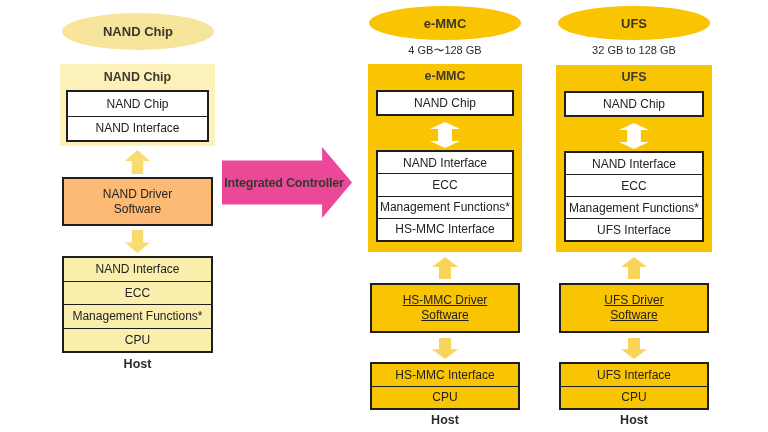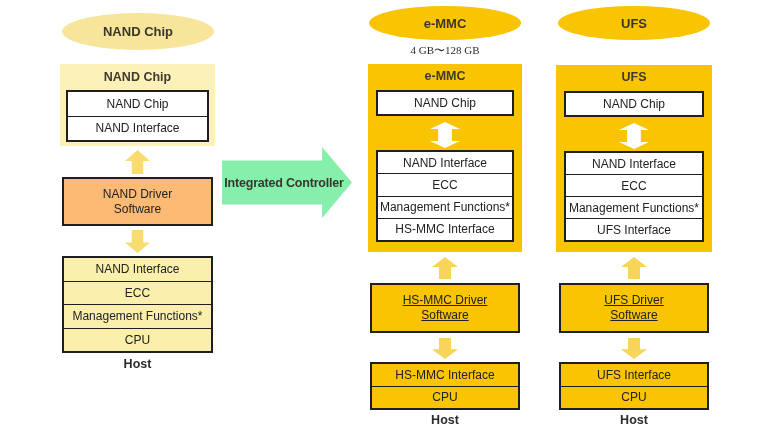--- a/index.html
+++ b/index.html
@@ -43,21 +43,21 @@
   .driverbox.cream { background:#fdba74; }
   .driverbox.gold  { background:#f9c402;text-decoration:underline; }
   .container { background:#f9c402; }
   .host-label { text-align:center; font-size:12.5px; font-weight:600; color:#2b2b2b; }
   .arrow-up   { clip-path:polygon(50% 0,100% 46%,73% 46%,73% 100%,27% 100%,27% 46%,0 46%); }
   .arrow-down { clip-path:polygon(50% 100%,100% 54%,73% 54%,73% 0,27% 0,27% 54%,0 54%); }
   .arrow-dbl  { clip-path:polygon(50% 0,100% 27%,73% 27%,73% 73%,100% 73%,50% 100%,0 73%,27% 73%,27% 27%,0 27%); background:#ffffff; }
   .cream-arrow { background:#f8dc6f; }
   .gold-arrow  { background:#f9d45a; }
   .big-arrow {
-    background:#86efac;
+    background:#ec4899;
     clip-path:polygon(0 19%,77% 19%,77% 0,100% 50%,77% 100%,77% 81%,0 81%);
     display:flex; align-items:center; justify-content:center;
   }
   .big-arrow span {
     font-size:12.5px; font-weight:600; color:#3a362c; letter-spacing:-0.2px;
     padding-right:6px; white-space:nowrap;
   }
 </style>
 </head>
 <body>
@@ -95,21 +95,21 @@
   <div class="abs host-label" style="left:62px;top:357px;width:151px;">Host</div>
 
   <div class="abs big-arrow" style="left:222px;top:147px;width:130px;height:71px;">
     <span>Integrated Controller</span>
   </div>
 
   <div class="abs ellipse gold" style="left:369px;top:6px;width:152px;height:34px;">
     <span>e-MMC</span>
   </div>
 
-  <div class="abs capacity" style="left:369px;top:43px;width:152px;font-family:Liberation Serif, serif;">4 GB〜128 GB</div>
+  <div class="abs capacity" style="left:369px;top:43px;width:152px;">4 GB〜128 GB</div>
 
   <div class="abs container" style="left:368px;top:64px;width:154px;height:188px;">
     <div class="panel-title" style="line-height:25px;">e-MMC</div>
     <div class="whitebox abs" style="left:8px;top:26px;width:138px;height:26px;">NAND Chip</div>
     <div class="abs arrow-dbl" style="left:62px;top:58px;width:30px;height:26px;"></div>
     <div class="stack white abs" style="left:8px;top:86px;width:138px;height:92px;">
       <div>NAND Interface</div>
       <div>ECC</div>
       <div>Management Functions*</div>
       <div>HS-MMC Interface</div>
@@ -129,20 +129,21 @@
     <div>HS-MMC Interface</div>
     <div>CPU</div>
   </div>
 
   <div class="abs host-label" style="left:370px;top:413px;width:150px;">Host</div>
 
   <div class="abs ellipse gold" style="left:558px;top:6px;width:152px;height:34px;">
     <span>UFS</span>
   </div>
 
+  <div class="abs capacity" style="left:558px;top:43px;width:152px;">32 GB to 128 GB</div>
 
   <div class="abs container" style="left:556px;top:65px;width:156px;height:187px;">
     <div class="panel-title" style="line-height:25px;">UFS</div>
     <div class="whitebox abs" style="left:8px;top:26px;width:140px;height:26px;">NAND Chip</div>
     <div class="abs arrow-dbl" style="left:63px;top:58px;width:30px;height:26px;"></div>
     <div class="stack white abs" style="left:8px;top:86px;width:140px;height:91px;">
       <div>NAND Interface</div>
       <div>ECC</div>
       <div>Management Functions*</div>
       <div>UFS Interface</div>

